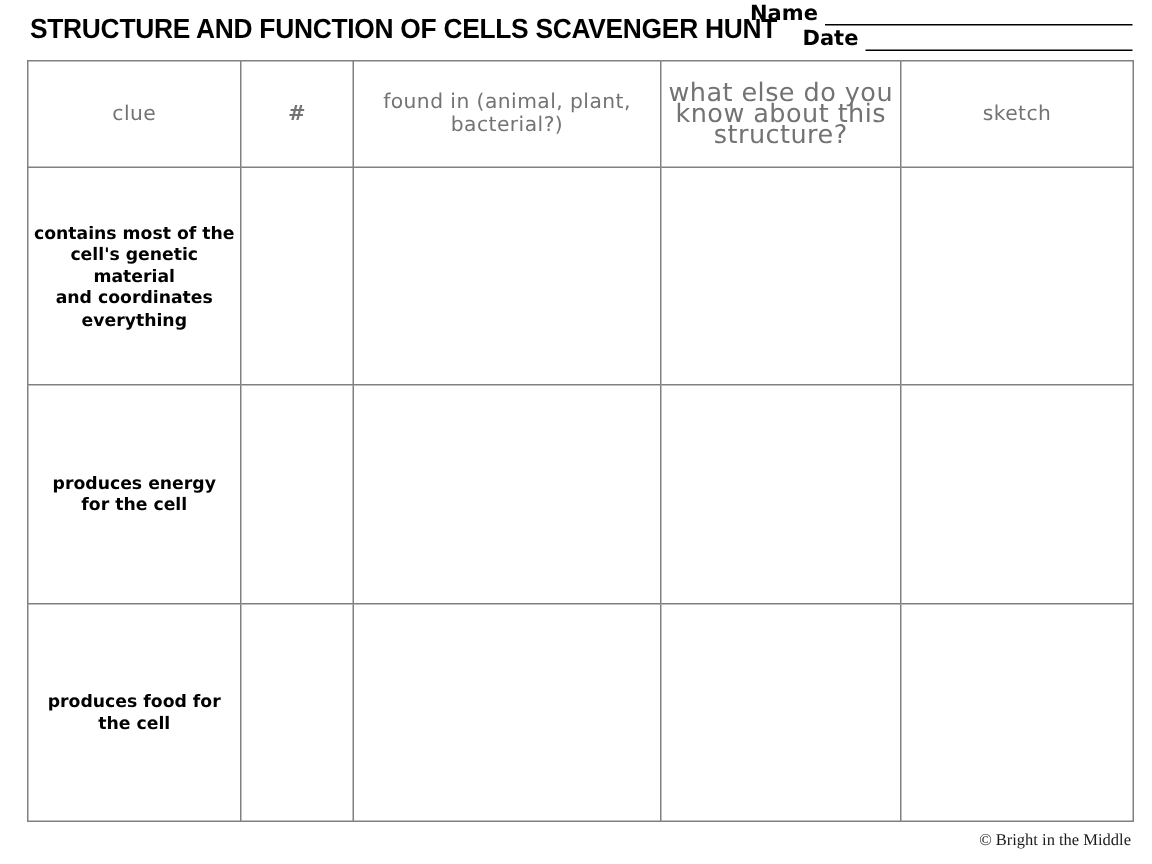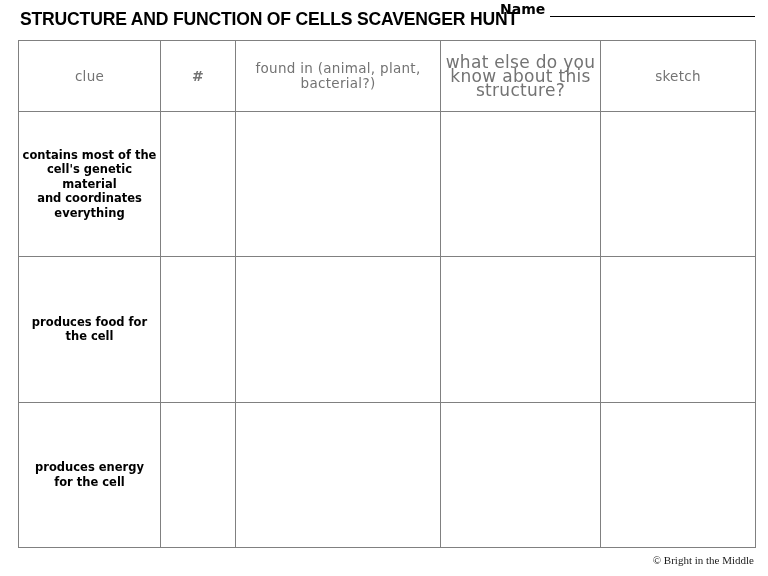--- a/index.html
+++ b/index.html
@@ -151,20 +151,24 @@
 
 <div class="sheet-header">
 
   <div class="worksheet-title">STRUCTURE AND FUNCTION OF CELLS SCAVENGER HUNT</div>
 
   <div class="name-date-block">
     <div class="nd-row name">
       <span class="nd-label">Name</span>
       <span class="nd-line"></span>
     </div>
+    <div class="nd-row date">
+      <span class="nd-label">Date</span>
+      <span class="nd-line"></span>
+    </div>
   </div>
 
 </div>
 
 <table class="hunt-table">
   <colgroup>
     <col class="c-clue">
     <col class="c-num">
     <col class="c-found">
     <col class="c-what">
@@ -204,37 +208,37 @@
 everything</span>
       </td>
       <td></td>
       <td></td>
       <td></td>
       <td></td>
     </tr>
 
     <tr>
       <td class="clue-cell">
+        <span class="clue-text">produces energy
+for the cell</span>
+      </td>
+      <td></td>
+      <td></td>
+      <td></td>
+      <td></td>
+    </tr>
+
+    <tr>
+      <td class="clue-cell">
         <span class="clue-text">produces food for
 the cell</span>
       </td>
       <td></td>
       <td></td>
       <td></td>
       <td></td>
     </tr>
 
-    <tr>
-      <td class="clue-cell">
-        <span class="clue-text">produces energy
-for the cell</span>
-      </td>
-      <td></td>
-      <td></td>
-      <td></td>
-      <td></td>
-    </tr>
-
 
   </tbody>
 </table>
 
 <div class="credit">© Bright in the Middle</div>
 
 </body></html>

